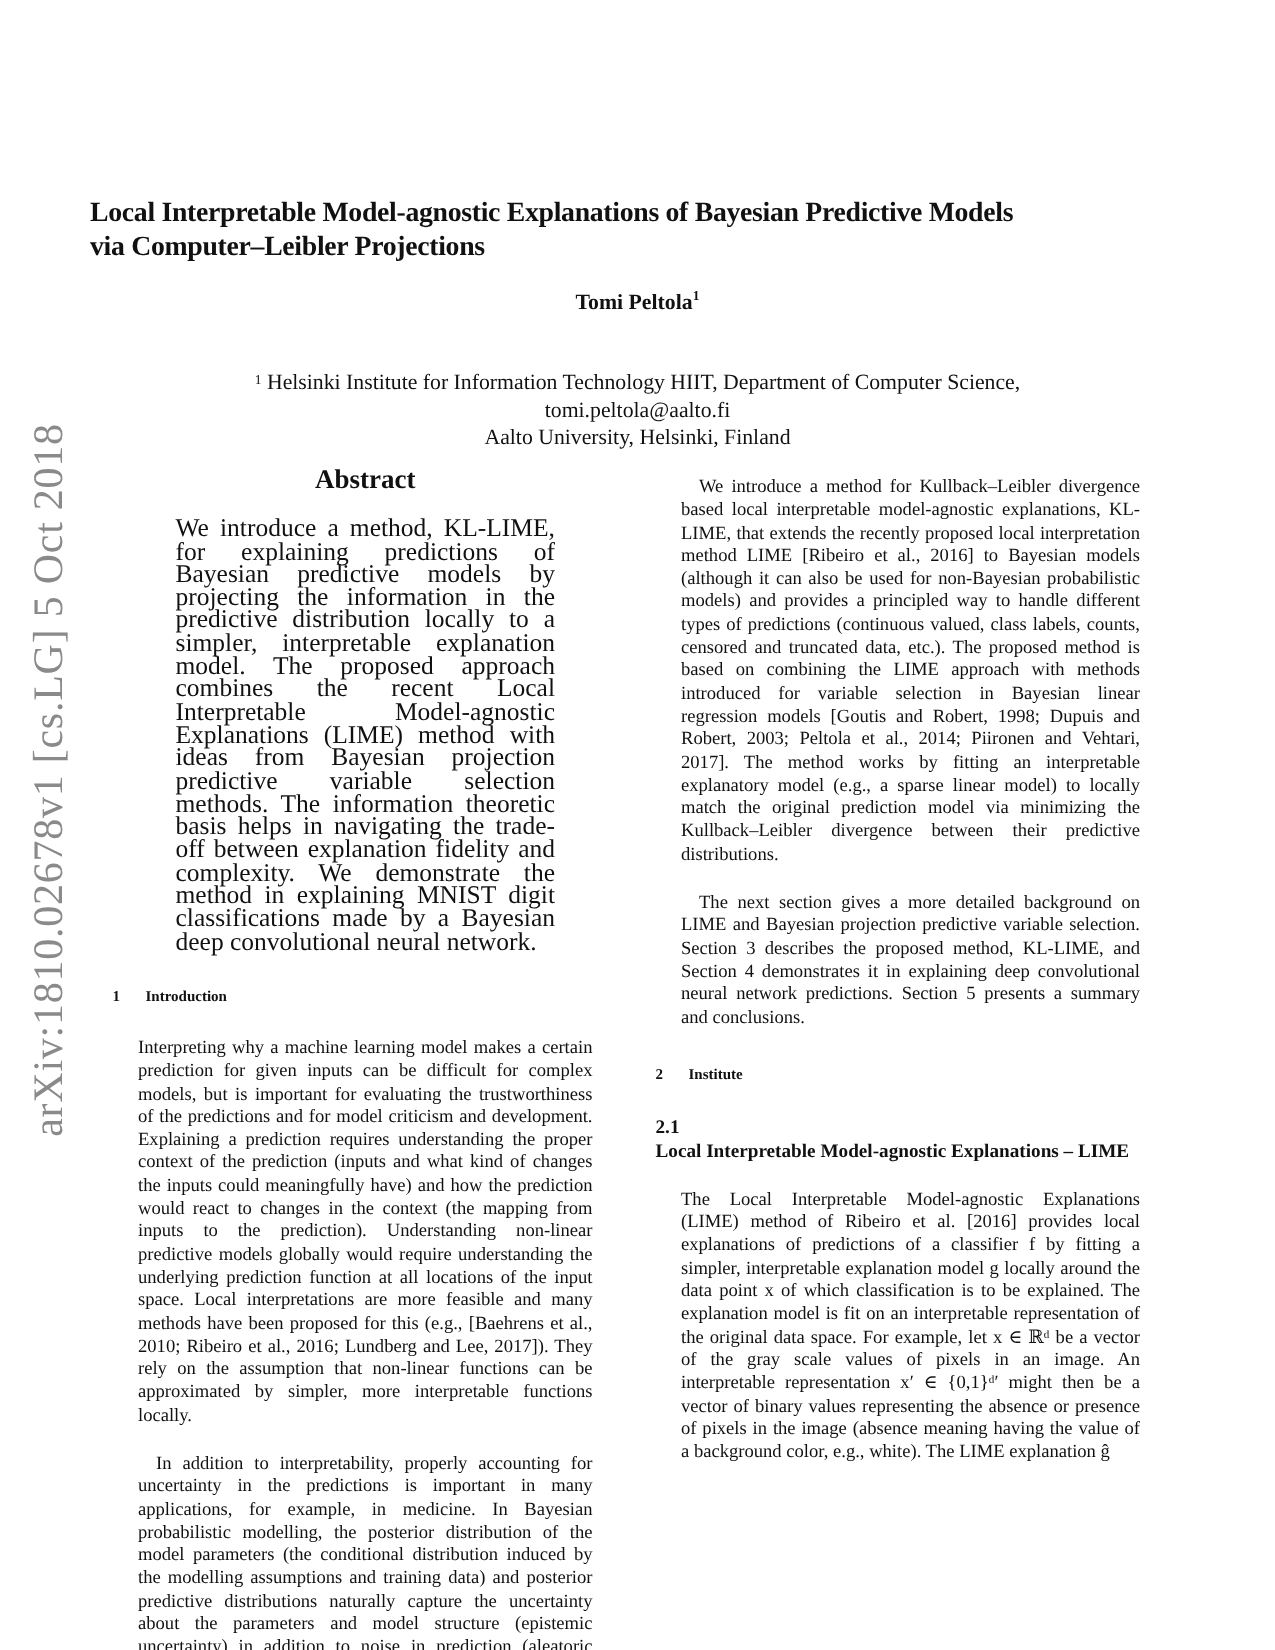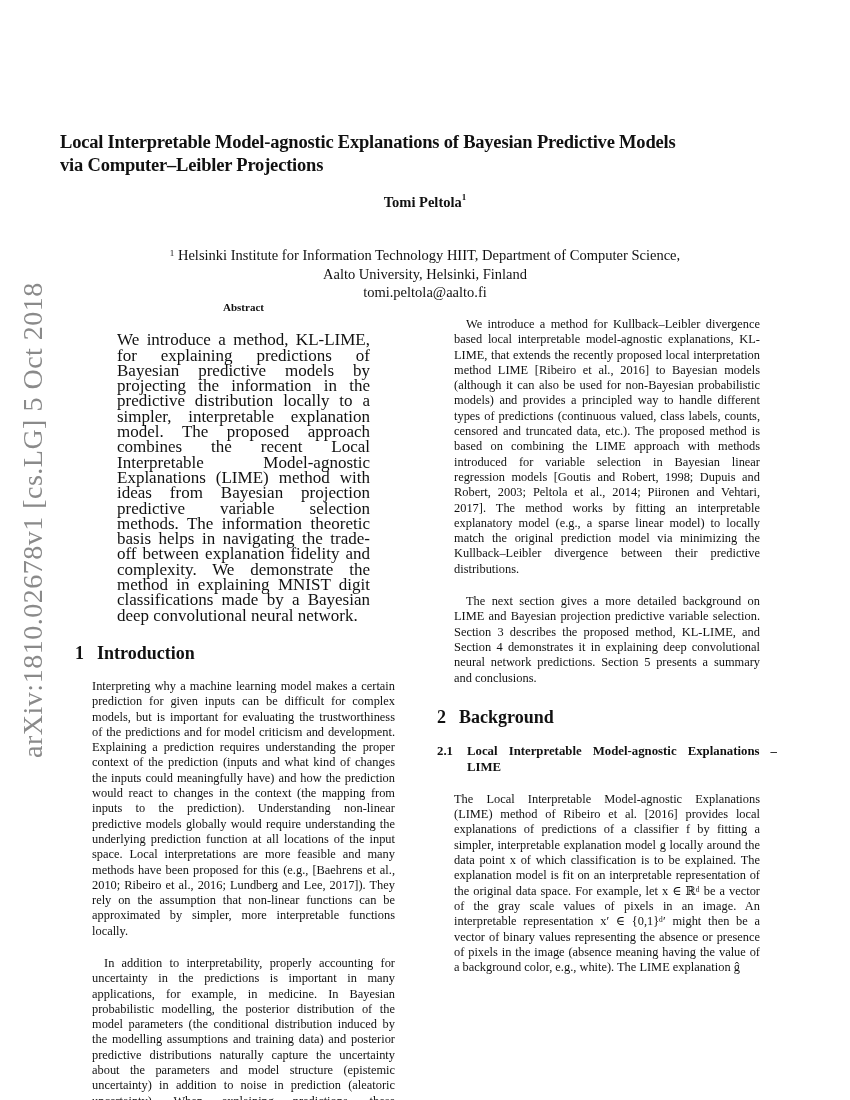--- a/index.html
+++ b/index.html
@@ -14,69 +14,69 @@
     sup { font-size:9px; vertical-align:top; position:relative; top:-2px; }
     .sidebar { position:absolute; left:8px; top:300px; width:50px; height:440px; }
     .sidebar span { position:absolute; left:50%; top:50%; white-space:nowrap;
                     transform:translate(-50%,-50%) rotate(-90deg);
                     font-size:28px; color:#8a8a8a; letter-spacing:0.5px; }
     .col { position:absolute; font-size:12.4px; line-height:15.3px; text-align:justify; }
     .col p { margin:17px; }
     .col p.indent { text-indent:12px; }
     .left { left:75px; top:300px; width:337px; }
     .right { left:437px; top:300px; width:340px; }
-    .abstract-head { text-align:center; font-weight:bold; font-size:11px; margin:0 0 7px 0; }
+    .abstract-head { text-align:center; font-weight:bold; font-size:18px; margin:12px 0 7px 0; }
     .abstract { padding:0 25px; font-size:17px; line-height:15.3px; text-align:justify; }
-    h2 { font-size:18px; font-weight:bold; margin:0 0 7px 0; line-height:18px; }
+    h2 { font-size:10px; font-weight:bold; margin:0 0 7px 0; line-height:18px; }
     h2 .num { display:inline-block; width:22px; }
     h3 { font-size:12.8px; font-weight:bold; margin:0 0 8px 0; line-height:16px; display:flex; }
     h3 .num { display:inline-block; width:30px; flex:none; }
     .sec1 { margin-top:21px; }
     .sec2 { margin-top:22px; }
-    .sec21 { margin-top:17px; }
+    .sec21 { margin-top:17px;flex-direction:column; }
   </style>
 </head>
 <body>
 
 <div class="sidebar">
   <span>arXiv:1810.02678v1  [cs.LG]  5 Oct 2018</span>
 </div>
 
 <div class="title">
   <div>Local Interpretable Model-agnostic Explanations of Bayesian Predictive Models</div>
   <div>via Computer–Leibler Projections</div>
 </div>
 
 <div class="author">
   <span>Tomi Peltola</span><sup>1</sup>
 </div>
 
 <div class="affil">
   <div><sup>1</sup><span> Helsinki Institute for Information Technology HIIT, Department of Computer Science,</span></div>
+  <div>tomi.peltola@aalto.fi</div>
   <div>Aalto University, Helsinki, Finland</div>
-  <div>tomi.peltola@aalto.fi</div>
 </div>
 
 <div class="col left">
   <div class="abstract-head">Abstract</div>
   <p class="abstract">We introduce a method, KL-LIME, for explaining predictions of Bayesian predictive models by projecting the information in the predictive distribution locally to a simpler, interpretable explanation model. The proposed approach combines the recent Local Interpretable Model-agnostic Explanations (LIME) method with ideas from Bayesian projection predictive variable selection methods. The information theoretic basis helps in navigating the trade-off between explanation fidelity and complexity. We demonstrate the method in explaining MNIST digit classifications made by a Bayesian deep convolutional neural network.</p>
 
   <h2 class="sec1">
     <span class="num">1</span><span>Introduction</span>
   </h2>
   <p>Interpreting why a machine learning model makes a certain prediction for given inputs can be difficult for complex models, but is important for evaluating the trustworthiness of the predictions and for model criticism and development. Explaining a prediction requires understanding the proper context of the prediction (inputs and what kind of changes the inputs could meaningfully have) and how the prediction would react to changes in the context (the mapping from inputs to the prediction). Understanding non-linear predictive models globally would require understanding the underlying prediction function at all locations of the input space. Local interpretations are more feasible and many methods have been proposed for this (e.g., [Baehrens et al., 2010; Ribeiro et al., 2016; Lundberg and Lee, 2017]). They rely on the assumption that non-linear functions can be approximated by simpler, more interpretable functions locally.</p>
   <p class="indent">In addition to interpretability, properly accounting for uncertainty in the predictions is important in many applications, for example, in medicine. In Bayesian probabilistic modelling, the posterior distribution of the model parameters (the conditional distribution induced by the modelling assumptions and training data) and posterior predictive distributions naturally capture the uncertainty about the parameters and model structure (epistemic uncertainty) in addition to noise in prediction (aleatoric uncertainty). When explaining predictions, these uncertainties should also be accounted for.</p>
 </div>
 
 <div class="col right">
   <p class="indent">We introduce a method for Kullback–Leibler divergence based local interpretable model-agnostic explanations, KL-LIME, that extends the recently proposed local interpretation method LIME [Ribeiro et al., 2016] to Bayesian models (although it can also be used for non-Bayesian probabilistic models) and provides a principled way to handle different types of predictions (continuous valued, class labels, counts, censored and truncated data, etc.). The proposed method is based on combining the LIME approach with methods introduced for variable selection in Bayesian linear regression models [Goutis and Robert, 1998; Dupuis and Robert, 2003; Peltola et al., 2014; Piironen and Vehtari, 2017]. The method works by fitting an interpretable explanatory model (e.g., a sparse linear model) to locally match the original prediction model via minimizing the Kullback–Leibler divergence between their predictive distributions.</p>
   <p class="indent">The next section gives a more detailed background on LIME and Bayesian projection predictive variable selection. Section 3 describes the proposed method, KL-LIME, and Section 4 demonstrates it in explaining deep convolutional neural network predictions. Section 5 presents a summary and conclusions.</p>
 
   <h2 class="sec2">
-    <span class="num">2</span><span>Background</span>
+    <span class="num">2</span><span>Institute</span>
   </h2>
 
   <h3 class="sec21">
     <span class="num">2.1</span>
       <span>Local Interpretable Model-agnostic Explanations – LIME</span>
   </h3>
   <p>The Local Interpretable Model-agnostic Explanations (LIME) method of Ribeiro et al. [2016] provides local explanations of predictions of a classifier f by fitting a simpler, interpretable explanation model g locally around the data point x of which classification is to be explained. The explanation model is fit on an interpretable representation of the original data space. For example, let x ∈ ℝᵈ be a vector of the gray scale values of pixels in an image. An interpretable representation x′ ∈ {0,1}ᵈ′ might then be a vector of binary values representing the absence or presence of pixels in the image (absence meaning having the value of a background color, e.g., white). The LIME explanation ĝ</p>
 </div>
 
 </body></html>

